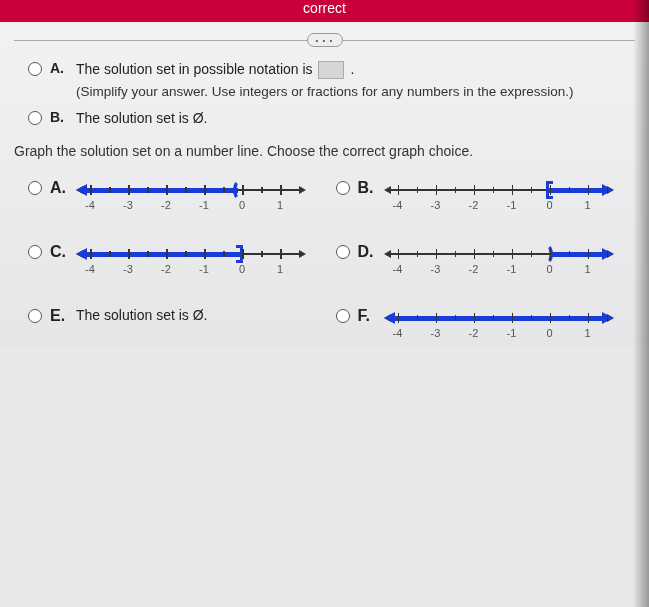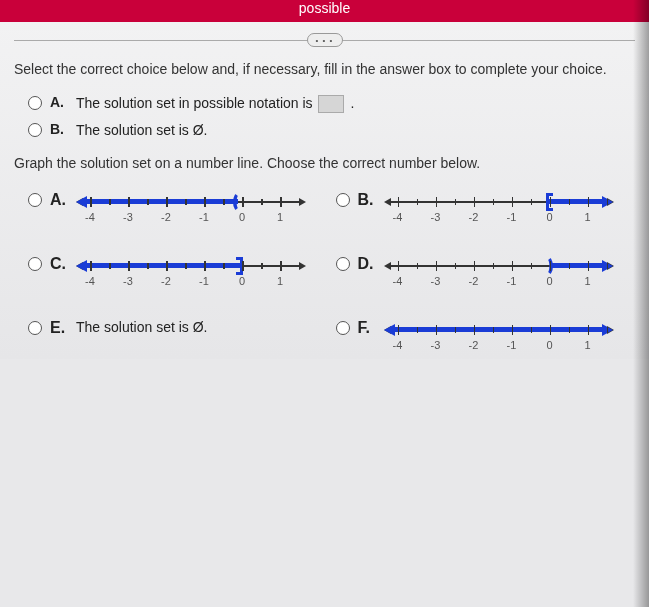--- a/index.html
+++ b/index.html
@@ -203,51 +203,51 @@
     right: 0; top: 0; bottom: 0;
     width: 16px;
     background: linear-gradient(90deg, rgba(0,0,0,0) 0%, rgba(0,0,0,0.35) 100%);
     pointer-events: none;
   }
 </style>
 </head>
 <body>
 
 <div class="header-bar">
-  <span>possible</span>
+  <span>correct</span>
 </div>
 
 <div class="content">
 
 
   <div class="divider-row">
     <div class="ellipsis-pill">
       <span>• • •</span>
     </div>
   </div>
 
-  <div class="instruction">Select the correct choice below and, if necessary, fill in the answer box to complete your choice.</div>
 
   <div class="choice-row">
     <div class="radio"></div>
     <div class="choice-label">A.</div>
     <div class="choice-body">
       <span>The solution set in possible notation is </span>
       <span class="answer-box"></span>
       <span>.</span>
+      <div class="sub-note">(Simplify your answer. Use integers or fractions for any numbers in the expression.)</div>
     </div>
   </div>
 
   <div class="choice-row">
     <div class="radio"></div>
     <div class="choice-label">B.</div>
     <div class="choice-body">The solution set is Ø.</div>
   </div>
 
-  <div class="graph-instruction">Graph the solution set on a number line. Choose the correct number below.</div>
+  <div class="graph-instruction">Graph the solution set on a number line. Choose the correct graph choice.</div>
 
   <div class="graph-grid">
 
     <div class="graph-choice">
       <div class="radio"></div>
       <div class="choice-label">A.</div>
       <div class="numberline">
         <div class="nl-axis"></div>
         <div class="nl-seg" style="left:6px; width:156px;"></div>
         <div class="nl-arrow-l" style="left:0px;"></div>

